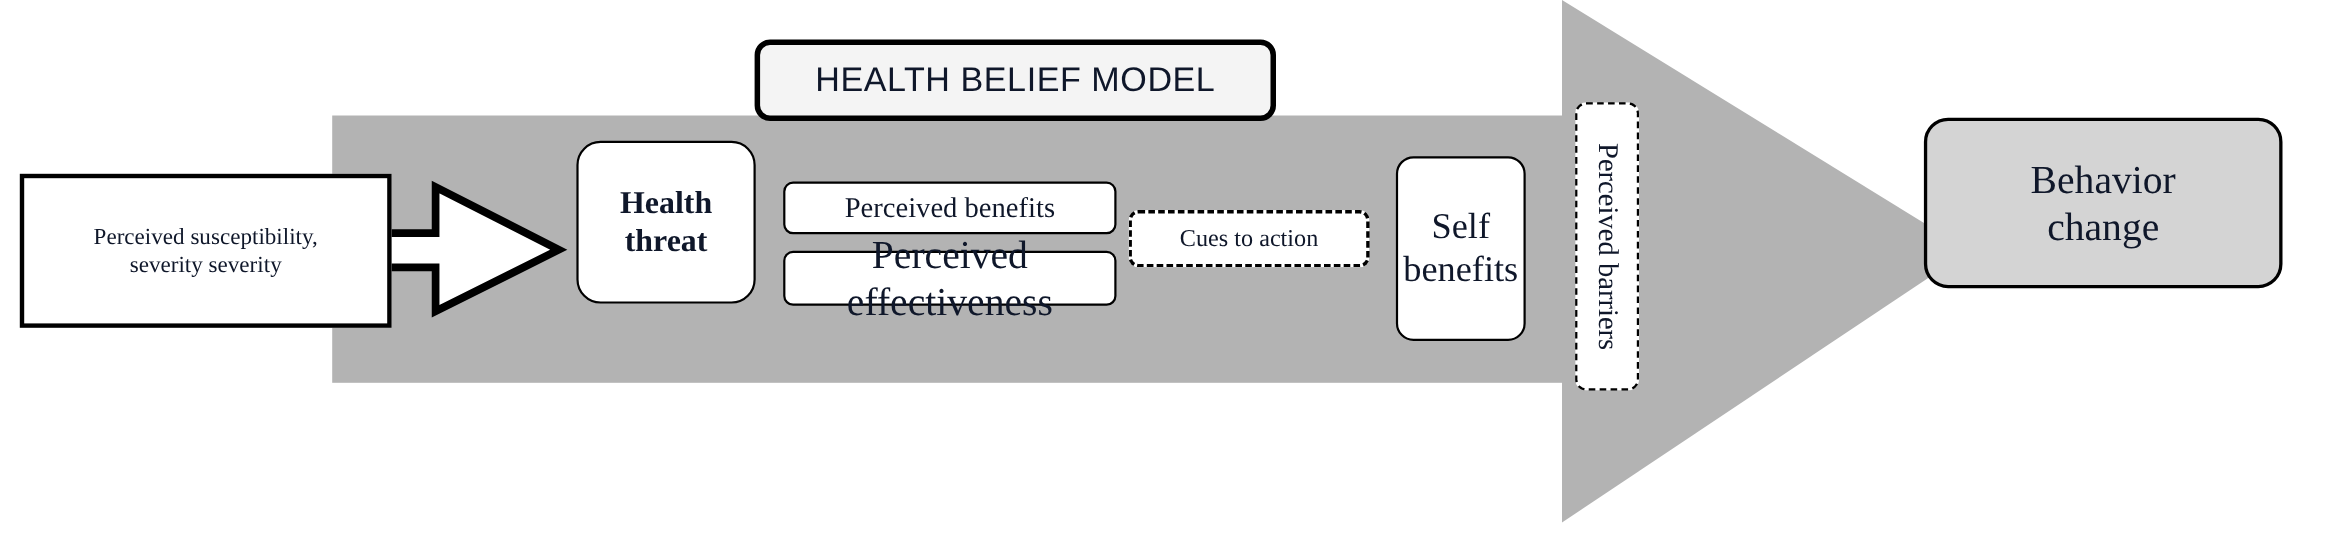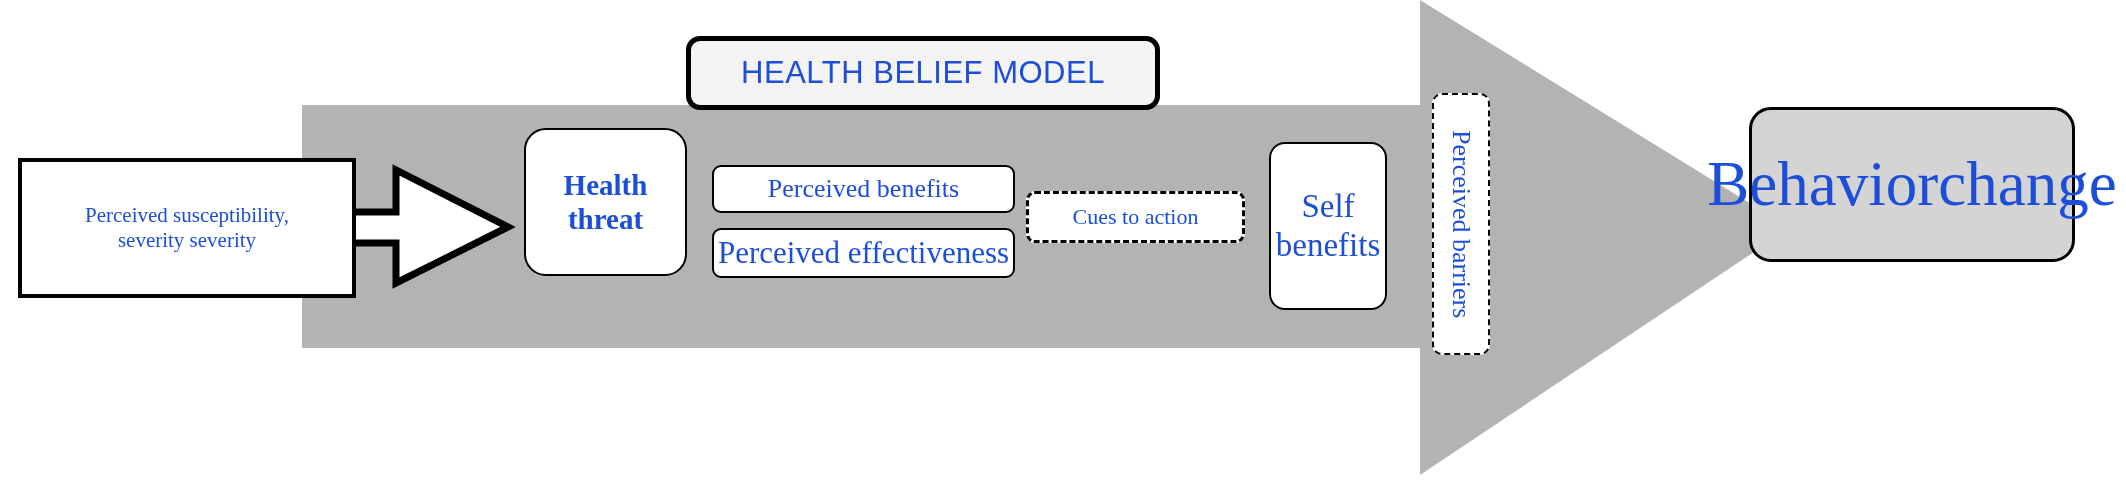--- a/index.html
+++ b/index.html
@@ -26,21 +26,21 @@
   }
 
   
   .node {
     position: absolute;
     box-sizing: border-box;
     display: flex;
     align-items: center;
     justify-content: center;
     text-align: center;
-    color: #1d4ed8;
+    color: #0f172a;
     line-height: 1.18;
   }
 
   
   #box-antecedents {
     left: 18px;
     top: 158px;
     width: 338px;
     height: 140px;
     background: #ffffff;
@@ -77,21 +77,21 @@
     z-index: 4;
   }
   #box-perceived-effectiveness {
     left: 712px;
     top: 228px;
     width: 303px;
     height: 50px;
     background: #ffffff;
     border: 2px solid #000000;
     border-radius: 9px;
-    font-size: 31px;
+    font-size: 36px;
     z-index: 4;
   }
 
   
   #box-cues-to-action {
     left: 1026px;
     top: 191px;
     width: 219px;
     height: 52px;
     background: #ffffff;
@@ -134,22 +134,22 @@
 
   
   #box-behavior-change {
     left: 1749px;
     top: 107px;
     width: 326px;
     height: 155px;
     background: #d4d4d4;
     border: 3px solid #000000;
     border-radius: 22px;
-    font-size: 63px;
-    flex-direction: row;
+    font-size: 36px;
+    flex-direction: column;
     z-index: 5;
   }
   #box-behavior-change .line { display: block; }
 
   
   #title-banner {
     left: 686px;
     top: 36px;
     width: 474px;
     height: 74px;

